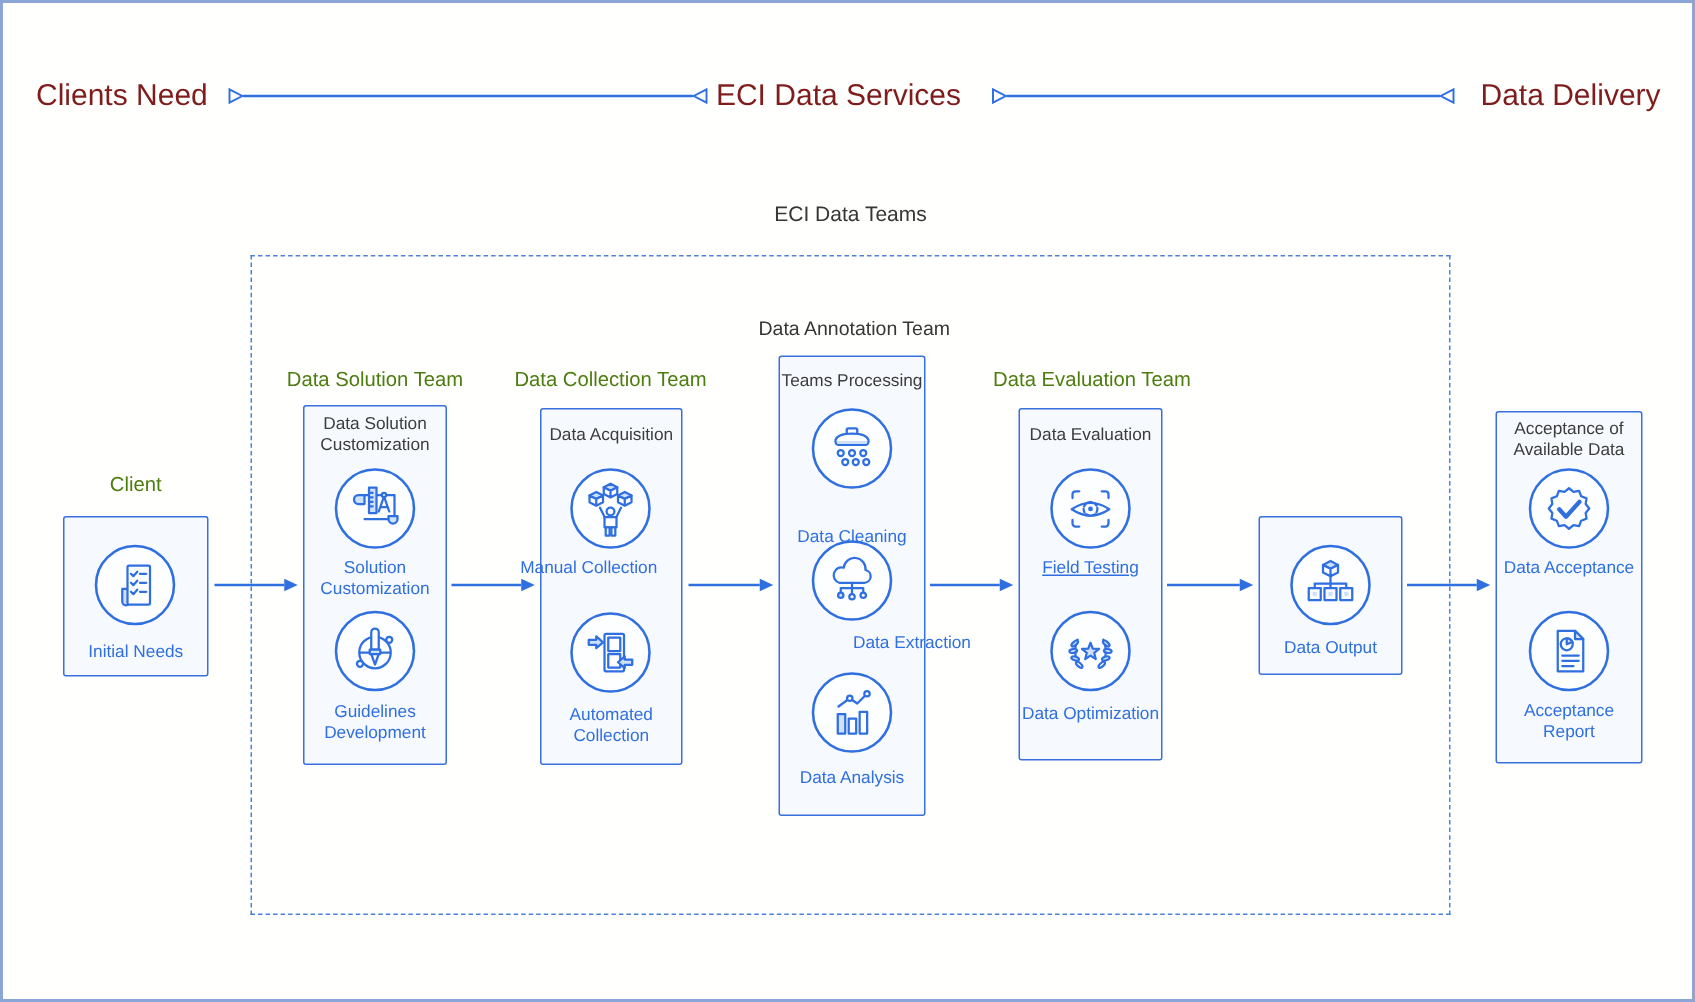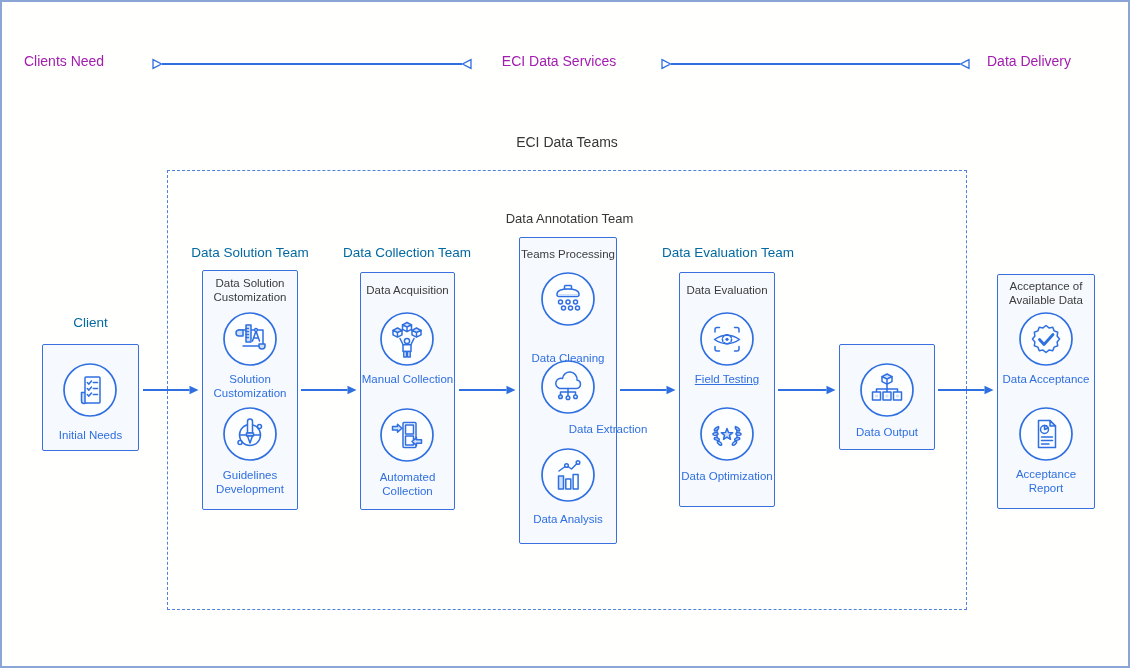--- a/index.html
+++ b/index.html
@@ -2,22 +2,22 @@
 <html><head>
 <meta charset="utf-8">
 <style>
   html,body{margin:0;padding:0;background:#e9e9e9;}
   #canvas{
     position:relative;width:1126px;height:664px;margin:0 auto;
     background:#fffffe;border:2px solid #8aa5d6;overflow:hidden;
     font-family:"Liberation Sans","DejaVu Sans",sans-serif;
   }
   .abs{position:absolute;}
-  .h1{font-size:14px;color:#a21caf;}
-  .team-title{font-size:13.5px;color:#0369a1;text-align:center;}
+  .h1{font-size:20px;color:#7f1d1d;}
+  .team-title{font-size:13.5px;color:#4d7c0f;text-align:center;}
   .mid-title{font-size:14px;color:#363636;text-align:center;}
   .ann-title{font-size:13px;color:#363636;text-align:center;}
   .box-header{font-size:11.5px;color:#3c3c3c;text-align:center;line-height:1.25;}
   .item-label{font-size:11.5px;color:#2f6fe0;text-align:center;line-height:1.25;}
   .team-box{
     position:absolute;border:1.4px solid #3a70dd;border-radius:2px;
     background:#f6f9fd;box-sizing:border-box;
   }
   .dashed-box{
     position:absolute;border:1.5px dashed #4d82d8;box-sizing:border-box;background:transparent;
@@ -130,21 +130,21 @@
     <path class="s lb" d="M18.5,17 l4.5,2.3 l-4.5,2.3 l-4.5,-2.3 z"></path>
     <path class="s f" d="M14,19.3 v4.5 l4.5,2.3 v-4.5 z M23,19.3 v4.5 l-4.5,2.3 v-4.5 z"></path>
     <path class="s lb" d="M37.5,17 l4.5,2.3 l-4.5,2.3 l-4.5,-2.3 z"></path>
     <path class="s f" d="M33,19.3 v4.5 l4.5,2.3 v-4.5 z M42,19.3 v4.5 l-4.5,2.3 v-4.5 z"></path>
     <path class="s" d="M24.5,34.5 L21,27.5 M31.5,34.5 L35,27.5"></path>
     <circle class="s f" cx="28" cy="30" r="2.6"></circle>
     <path class="s f" d="M24,33.8 h8 v6.7 h-8 z"></path>
     <rect class="s f" x="24.8" y="40.5" width="2.6" height="5.5"></rect>
     <rect class="s f" x="28.6" y="40.5" width="2.6" height="5.5"></rect>
   </svg>
-  <div class="abs item-label" style="left:352px;top:370px;width:107px;">Manual Collection</div>
+  <div class="abs item-label" style="left:337px;top:370px;width:107px;">Manual Collection</div>
   <svg class="ic" viewBox="0 0 56 56" style="left:377px;top:405px;">
     <circle class="ring" cx="28" cy="28" r="26"></circle>
     <rect class="s f" x="24" y="15.5" width="13" height="25" rx="1"></rect>
     <rect class="s f" x="26.5" y="18" width="8" height="9"></rect>
     <rect class="s f" x="26.5" y="29" width="8" height="9"></rect>
     <path class="s lb" d="M13.5,19.5 h5 v-2.2 l4.5,3.9 l-4.5,3.9 v-2.2 h-5 z"></path>
     <path class="s lb" d="M42.5,32.8 h-5 v-2.2 l-4.5,3.9 l4.5,3.9 v-2.2 h5 z"></path>
   </svg>
   <div class="abs item-label" style="left:360px;top:468px;width:91px;">Automated Collection</div>
 

